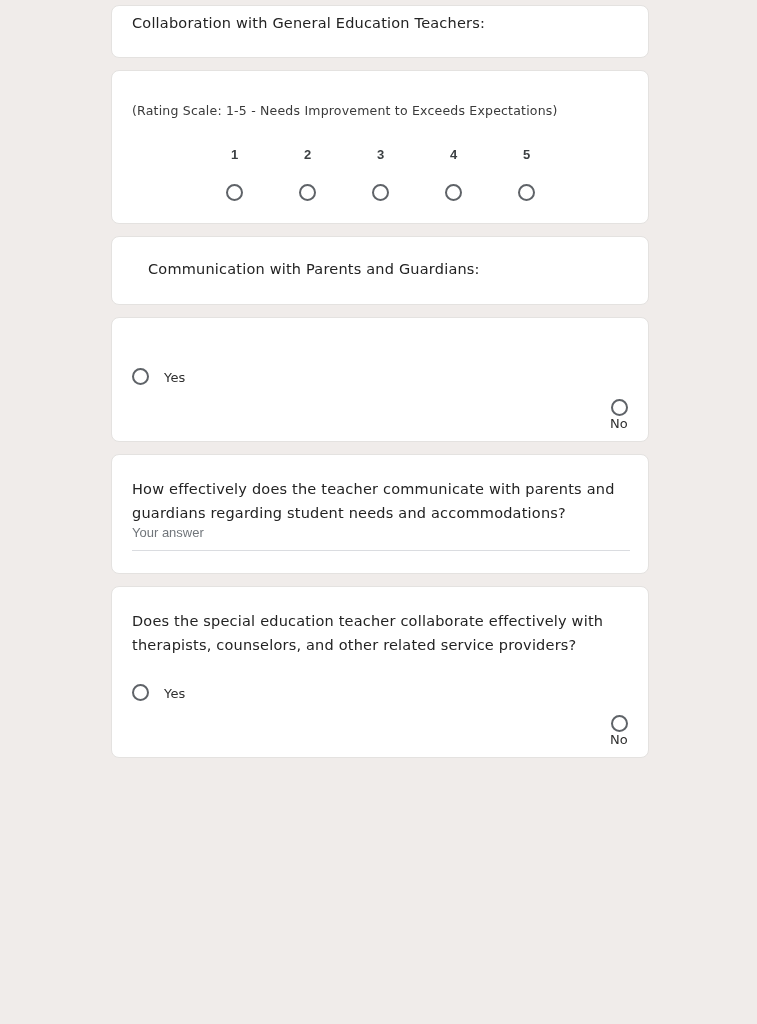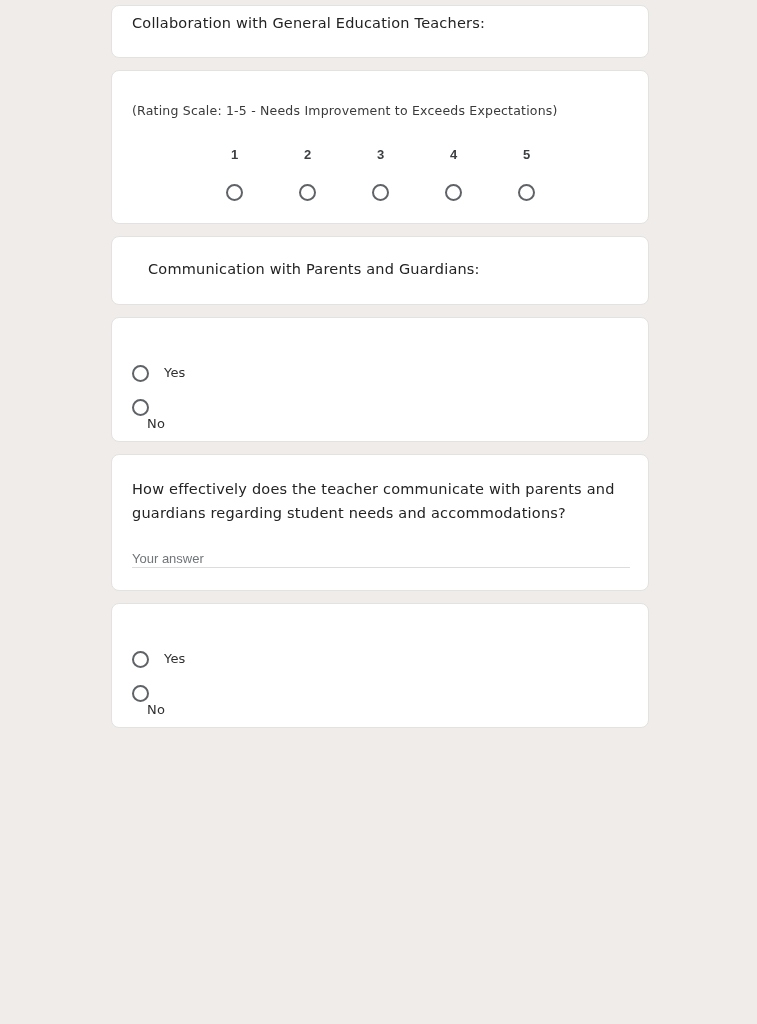--- a/index.html
+++ b/index.html
@@ -109,37 +109,37 @@
     display: inline-block;
     flex: 0 0 auto;
   }
 
   
   .choices {
     margin-top: 24px;
   }
   .choice {
     display: flex;
-    align-items: flex-start;
+    align-items: flex-end;
     height: 20px;
     margin-bottom: 14px;
   }
   .choice:last-child { margin-bottom: 0; flex-direction: column; }
   .choice-label {
     margin-left: 15px;
     font-size: 13px;
     color: #2f2f2f;
     letter-spacing: 0.2px;
   }
 
   
   .answer-field {
-    margin-top: 26px;
     width: 498px;
     border-bottom: 1px solid #dadce0;
+    padding-bottom: 9px;
   }
   .answer-placeholder {
     font-family: "Liberation Sans", sans-serif;
     font-size: 13px;
     color: #70757a;
     line-height: 16px;
   }
 
   .subtitle-card-body {
     padding: 22px 20px 24px 36px;
@@ -203,20 +203,21 @@
       <div class="hand q-text">How effectively does the teacher communicate with parents and guardians regarding student needs and accommodations?</div>
       <div class="answer-field">
         <div class="answer-placeholder">Your answer</div>
       </div>
     </div>
   </div>
 
 
   <div class="card">
     <div class="q-card-body">
+      <div class="hand q-text">Does the special education teacher collaborate effectively with therapists, counselors, and other related service providers?</div>
       <div class="choices">
         <div class="choice">
           <span class="radio"></span>
           <span class="hand choice-label">Yes</span>
         </div>
         <div class="choice">
           <span class="radio"></span>
           <span class="hand choice-label">No</span>
         </div>
       </div>

